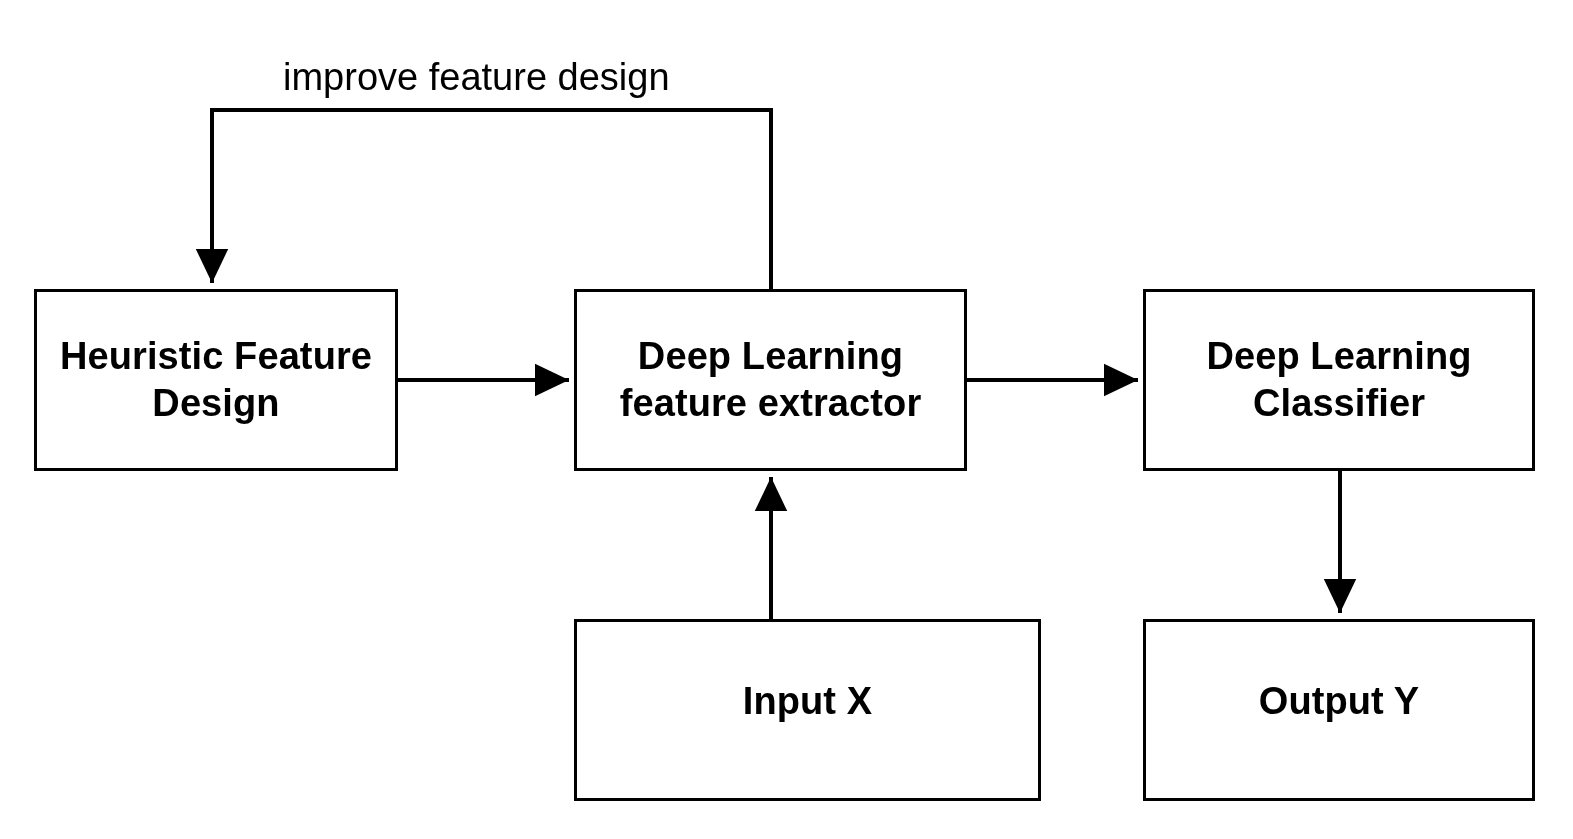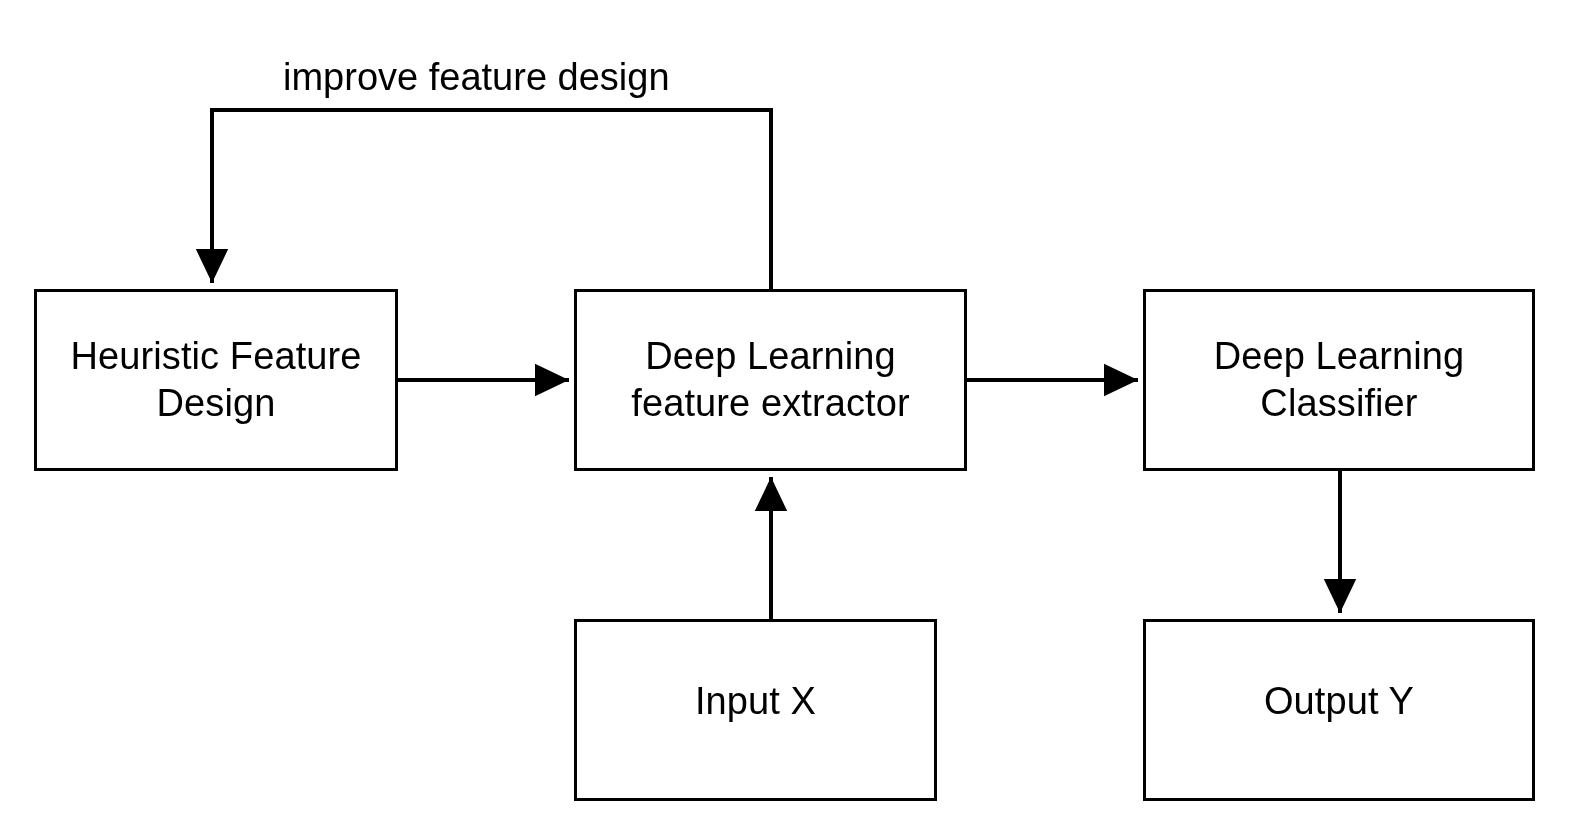--- a/index.html
+++ b/index.html
@@ -28,20 +28,21 @@
   }
   .node-box {
     position: absolute;
     box-sizing: border-box;
     border: 3px solid #000000;
     background: #ffffff;
     display: flex;
     align-items: center;
     justify-content: center;
     text-align: center;
+    font-weight: bold;
   }
   .node-label {
     font-size: 38px;
     line-height: 1.25;
     color: #000000;
     letter-spacing: 0.1px;
     white-space: pre-line;
   }
   #node-heuristic {
     left: 34px;
@@ -57,21 +58,21 @@
   }
   #node-classifier {
     left: 1143px;
     top: 289px;
     width: 392px;
     height: 182px;
   }
   #node-input {
     left: 574px;
     top: 619px;
-    width: 363px;
+    width: 467px;
     height: 182px;
   }
   #node-output {
     left: 1143px;
     top: 619px;
     width: 392px;
     height: 182px;
   }
   #node-input .node-label,
   #node-output .node-label {

